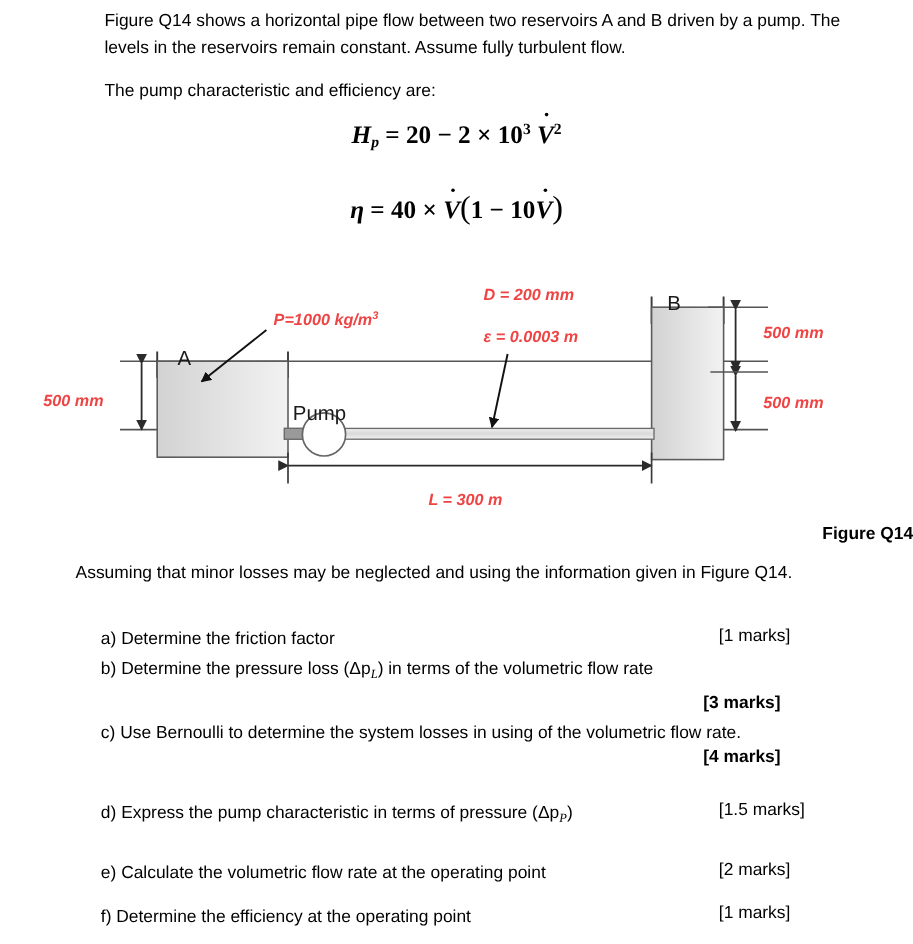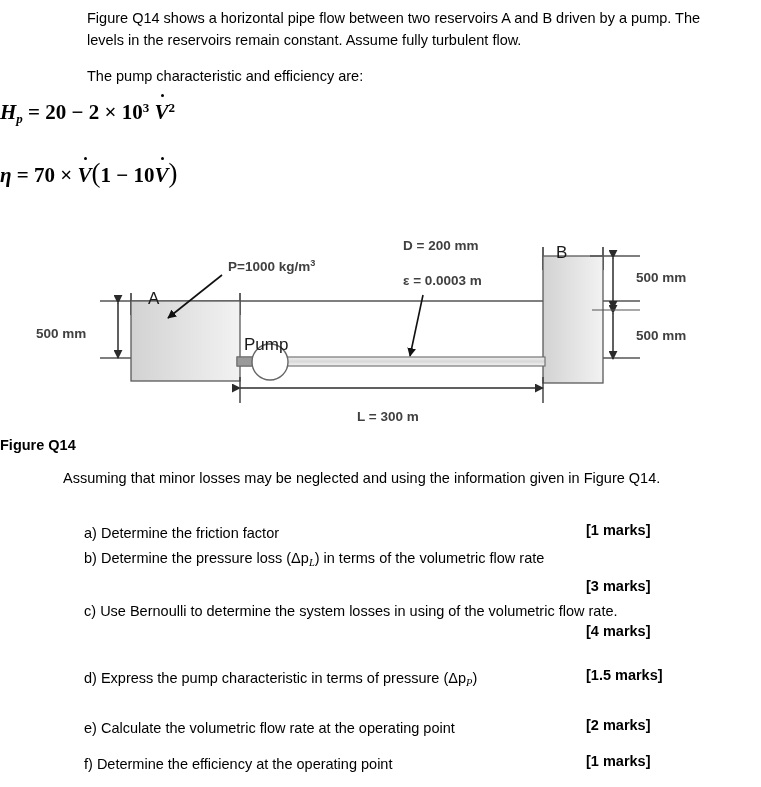--- a/index.html
+++ b/index.html
@@ -29,21 +29,21 @@
     font-size: 14.5px;
     line-height: 1.5;
     margin-left: 24px;
   }
   .intro p { margin: 0 0 14px 0; }
 
   
   .eq {
     position: absolute;
     width: 761px;
-    text-align: left;
+    text-align: center;
     font-family: "Liberation Serif", serif;
     font-style: italic;
     font-weight: bold;
     white-space: nowrap;
   }
   .eq-hp { top: 100px; font-size: 21px; }
   .eq-eta { top: 158px; font-size: 21px; }
   .eq sub {
     font-size: 0.62em;
     vertical-align: -0.28em;
@@ -74,41 +74,42 @@
   .diagram {
     position: absolute;
     left: 0;
     top: 225px;
     width: 761px;
     height: 205px;
   }
   .dlabel {
     position: absolute;
     font-family: "Liberation Sans", sans-serif;
+    font-style: italic;
     font-weight: bold;
     font-size: 13.5px;
     white-space: nowrap;
-    color: #404040;
+    color: #ef4444;
   }
   .dlabel sup { font-size: 0.68em; vertical-align: 0.5em; }
   .plain-label {
     position: absolute;
     font-family: "Liberation Sans", sans-serif;
     font-size: 17px;
     font-weight: normal;
     white-space: nowrap;
     color: #1a1a1a;
   }
 
   
   .figcaption {
     position: absolute;
     top: 437px;
     width: 761px;
-    text-align: left;
+    text-align: right;
     font-size: 14.5px;
     font-weight: bold;
   }
   .assume {
     position: absolute;
     left: 63px;
     top: 468px;
     width: 640px;
     font-size: 14.5px;
     line-height: 1.5;
@@ -123,22 +124,22 @@
   .qrow {
     position: relative;
     margin-bottom: 3px;
   }
   .qtext {
     display: inline-block;
     line-height: 1.55;
   }
   .qmarks {
     position: absolute;
-    left: 502px;
-    font-weight: bold;
+    left: 515px;
+    font-weight: normal;
     white-space: nowrap;
   }
   .marks-below {
     position: relative;
     left: 502px;
     font-weight: bold;
     display: inline-block;
   }
   .msub {
     font-size: 0.72em;
@@ -164,21 +165,21 @@
     <span class="nonital">−</span>
     <span class="nonital">2</span>
     <span class="nonital">×</span>
     <span class="nonital">10</span><sup class="nonital">3</sup>
     <span class="vdot">V</span><sup class="nonital">2</sup>
   </div>
 
   <div class="eq eq-eta">
     <span>η</span>
     <span class="nonital">=</span>
-    <span class="nonital">70</span>
+    <span class="nonital">40</span>
     <span class="nonital">×</span>
     <span class="vdot">V</span><span class="paren">(</span><span class="nonital">1</span>
     <span class="nonital">−</span>
     <span class="nonital">10</span><span class="vdot">V</span><span class="paren">)</span>
   </div>
 
   <div class="diagram">
     <svg width="761" height="205" viewBox="0 0 761 205">
       <defs>
         <linearGradient id="resgrad" x1="0" y1="0" x2="1" y2="0">

